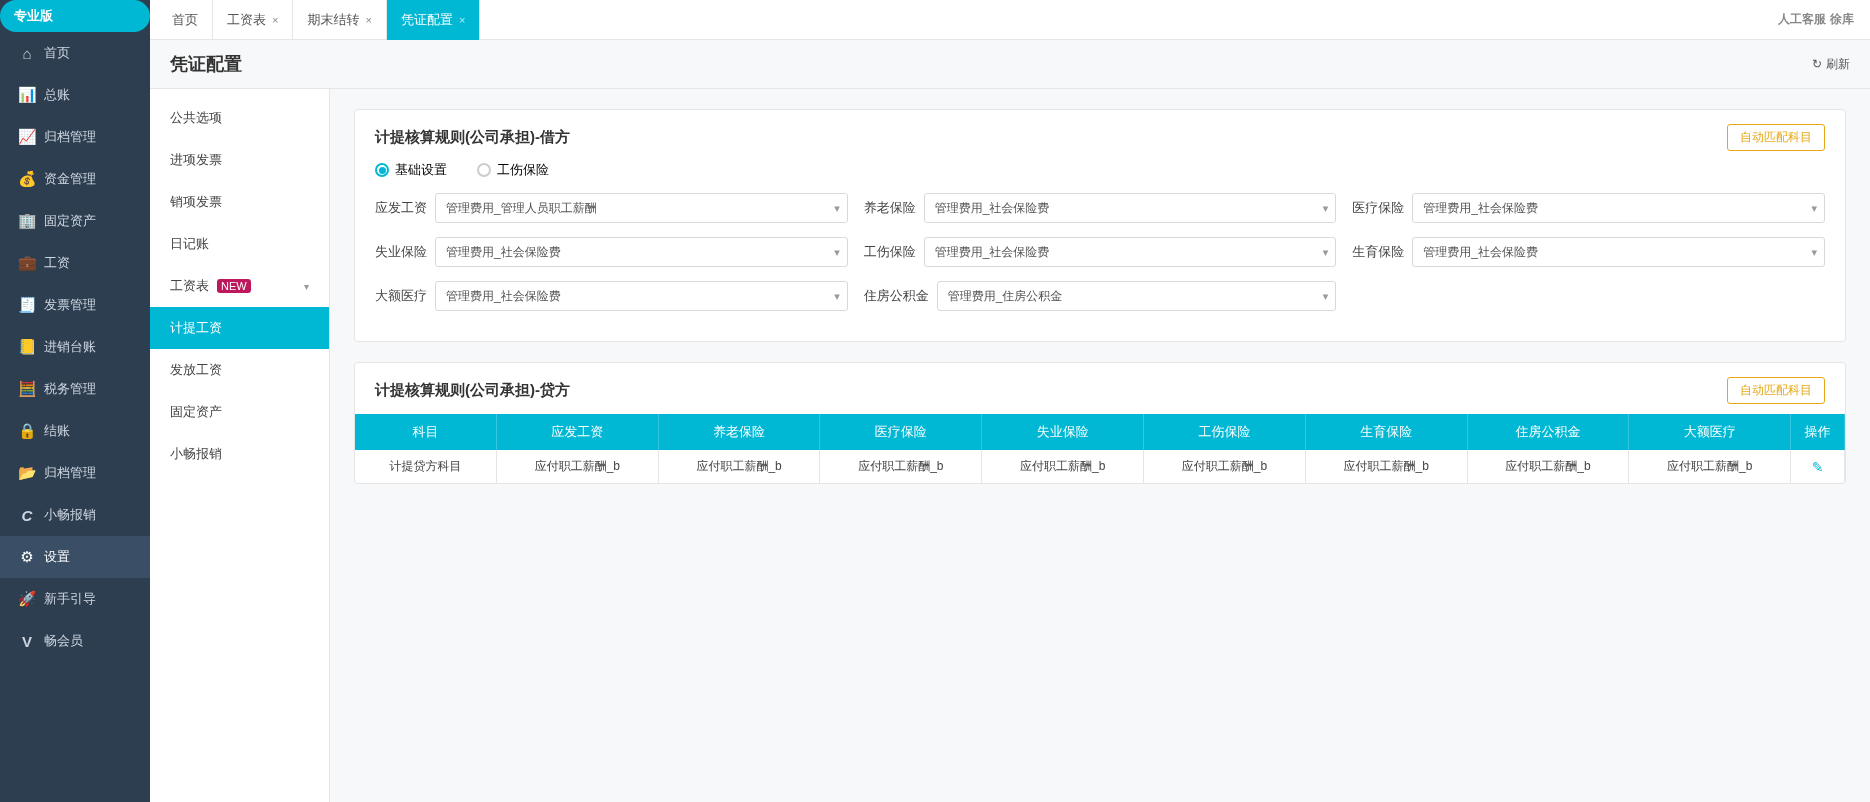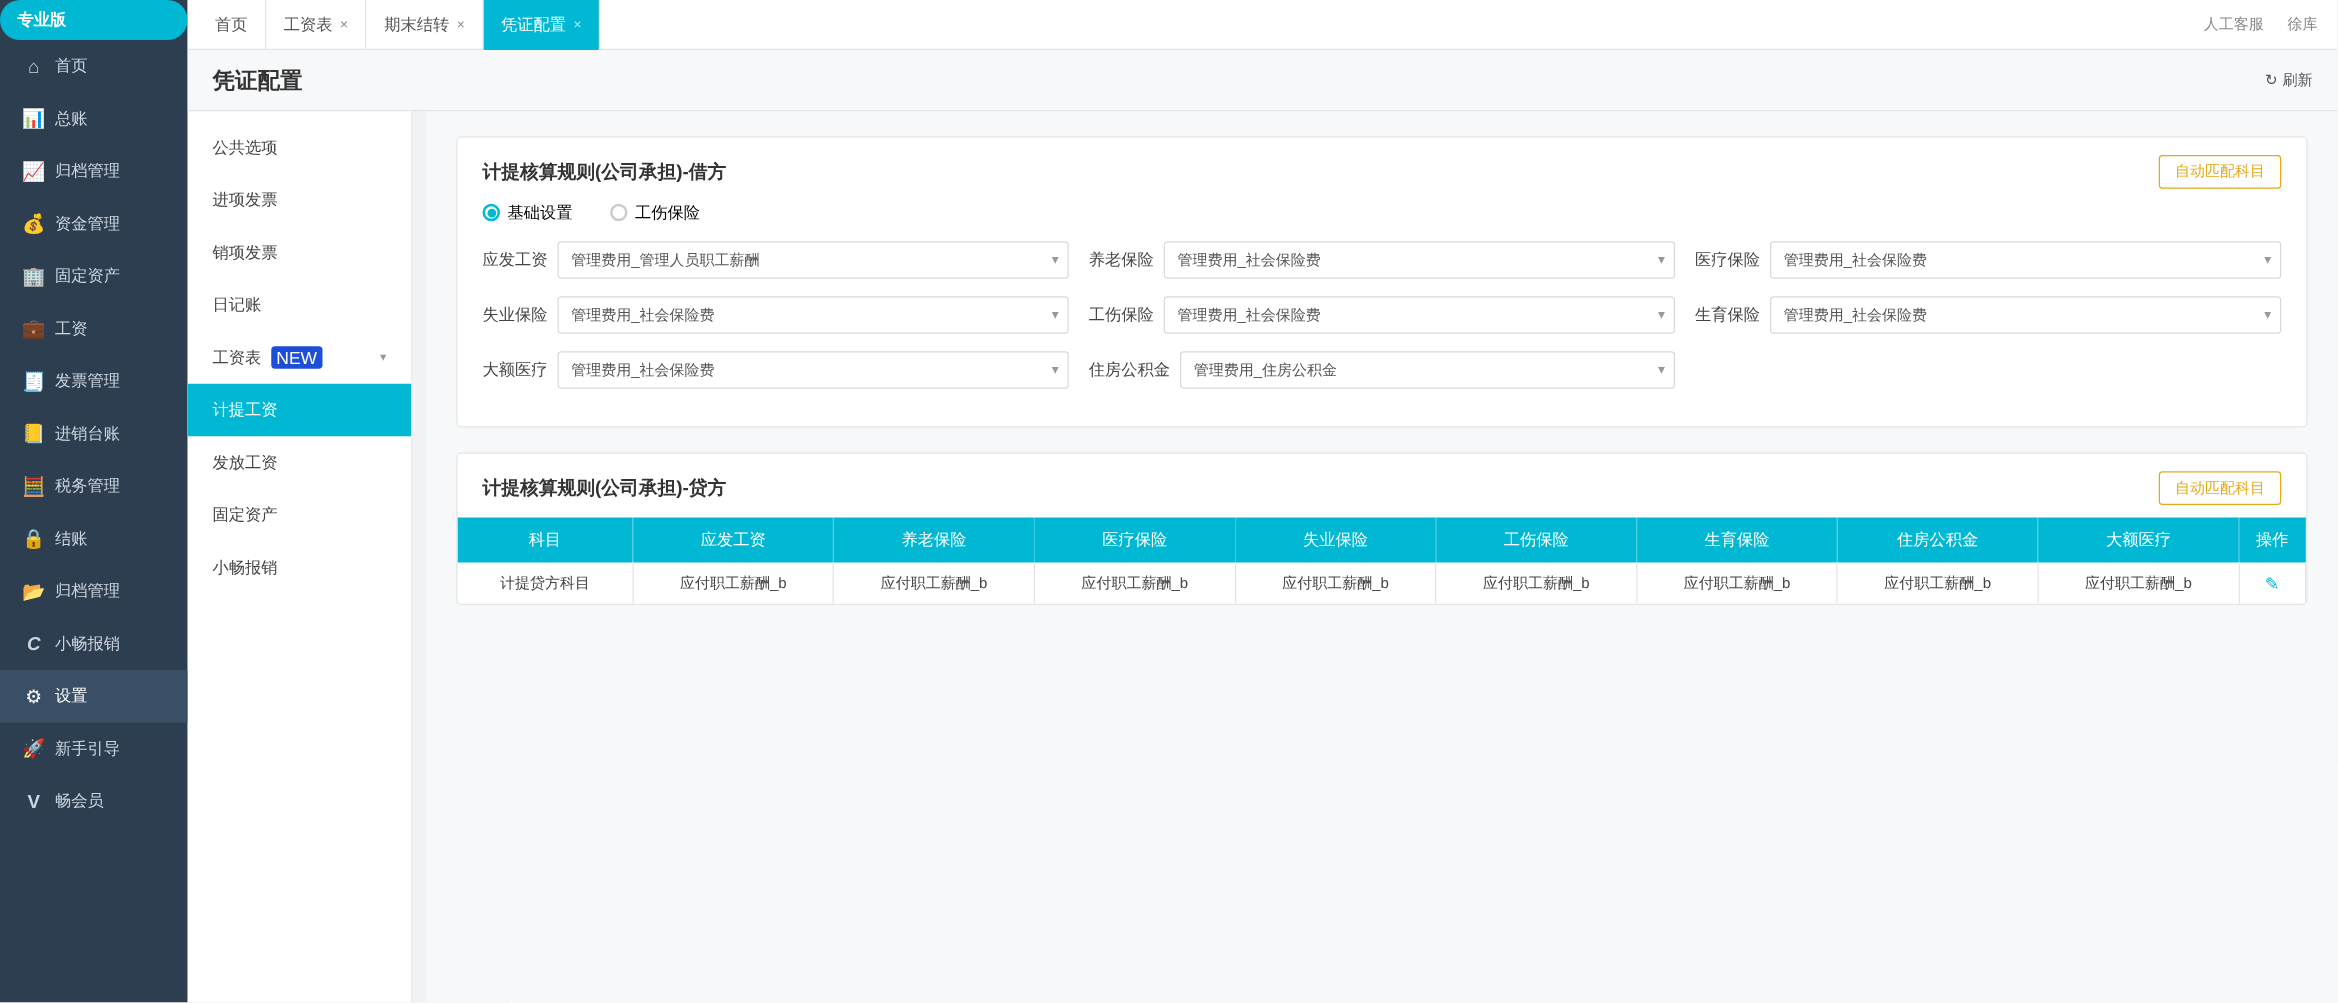--- a/index.html
+++ b/index.html
@@ -75,23 +75,24 @@
     .tab-item .close-x {
       font-size: 11px;
       color: inherit;
       opacity: 0.7;
     }
     .topbar-right {
       margin-left: auto;
       display: flex;
       align-items: center;
       padding-right: 16px;
-      gap: 19px;
+      gap: 4px;
       font-size: 12px;
       color: #888;
+      font-weight: bold;
     }
 
     
     .page-header {
       background: #f7f8fa;
       padding: 12px 20px;
       display: flex;
       align-items: center;
       justify-content: space-between;
       border-bottom: 1px solid #e5e5e5;
@@ -109,21 +110,20 @@
       font-size: 12px;
       color: #555;
       cursor: pointer;
     }
 
     
     .content-area {
       display: flex;
       flex: 1;
       overflow: hidden;
-      gap: 11px;
     }
 
     
     .left-menu {
       width: 180px;
       background: #fff;
       border-right: 1px solid #e5e5e5;
       flex-shrink: 0;
       overflow-y: auto;
       padding-top: 8px;
@@ -135,23 +135,23 @@
       cursor: pointer;
       display: flex;
       align-items: center;
       justify-content: space-between;
     }
     .left-menu-item.active {
       background: #00b8d4;
       color: #fff;
     }
     .new-badge {
-      background: #1d4ed8;
+      background: #be185d;
       color: white;
-      font-size: 14px;
+      font-size: 11px;
       padding: 1px 4px;
       border-radius: 3px;
       margin-left: 4px;
     }
     .chevron { font-size: 10px; color: #999; }
 
     
     .main-content {
       flex: 1;
       overflow-y: auto;

